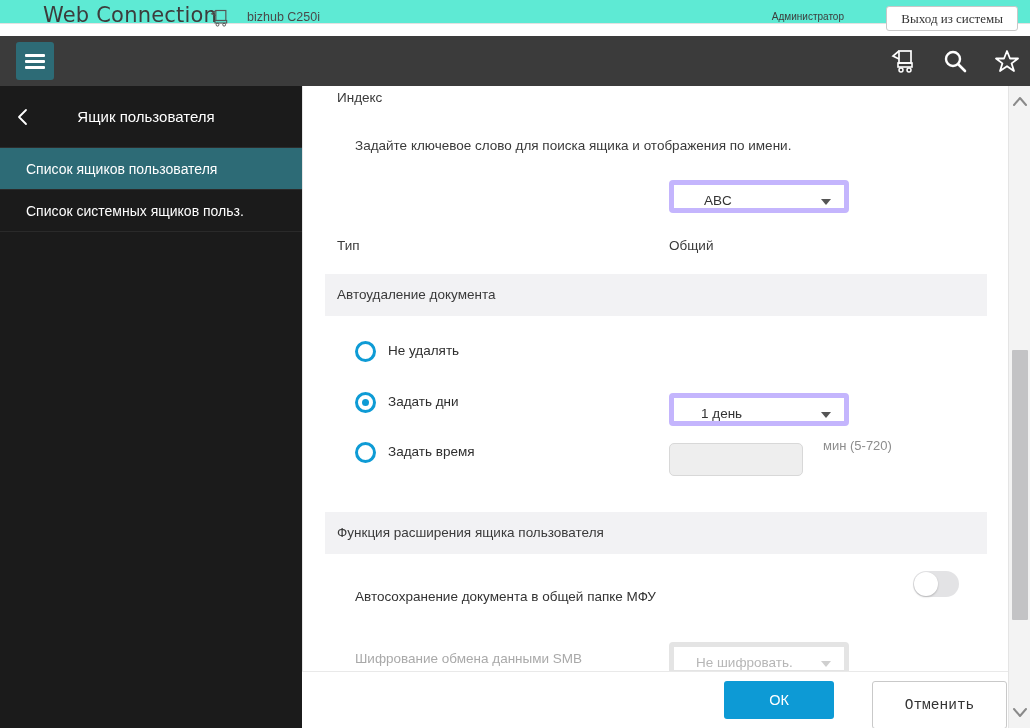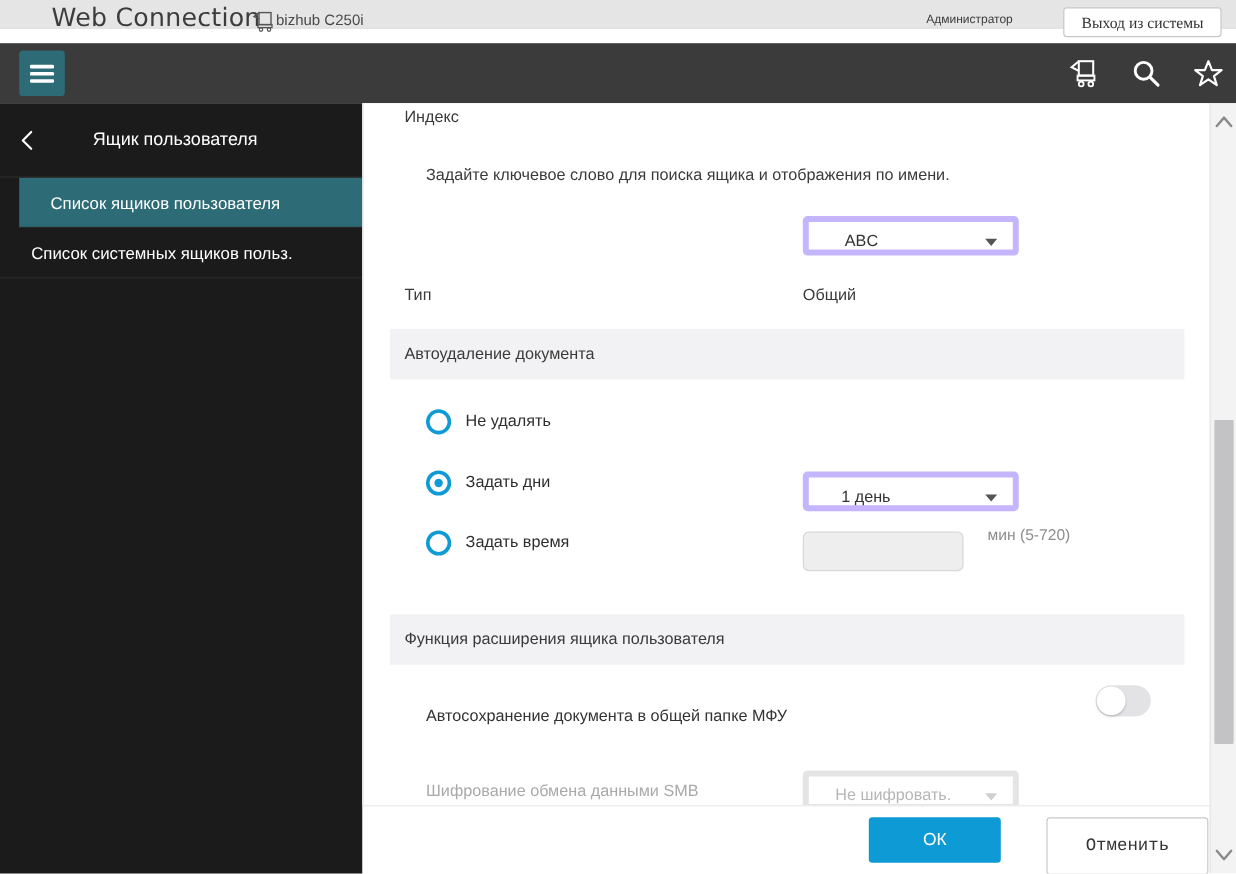--- a/index.html
+++ b/index.html
@@ -7,32 +7,32 @@
     width: 1030px; height: 728px;
     font-family: "Liberation Sans", sans-serif;
     background: #ffffff;
     overflow: hidden;
   }
   #app { position: relative; width: 1030px; height: 728px; }
 
   
   .topbar {
     position: absolute; left: 0; top: 0; width: 1030px; height: 24px;
-    background: #e5e5e5; border-bottom: 1px solid #e2e2e2;
+    background: #5eead4; border-bottom: 1px solid #e2e2e2;
   }
   .brand {
     position: absolute; left: 43px; top: 3px;
     font-size: 21px; color: #3c3c3c; letter-spacing: .2px;
     font-family: "DejaVu Sans", sans-serif; font-weight: 400;
   }
   .device-icon {
     position: absolute; left: 209px; top: 8px; width: 22px; height: 20px;
   }
   .device-name {
-    position: absolute; left: 230px; top: 10px;
+    position: absolute; left: 247px; top: 10px;
     font-size: 12.5px; color: #4a4a4a;
   }
   .admin-label {
     position: absolute; right: 186px; top: 11px;
     font-size: 10px; color: #3c3c3c; margin-left: 25px;
   }
   .logout-btn {
     position: absolute; right: 12px; top: 6px;
     height: 25px; padding: 0 14px;
     background: #ffffff; border: 1px solid #c8c8c8; border-radius: 3px;
@@ -76,21 +76,21 @@
   .sb-title {
     position: absolute; left: 0; right: 0; top: 22px; text-align: center;
     font-size: 15px; font-weight: normal; color: #ffffff;
     padding-right: 10px;
   }
   .sb-item {
     height: 42px; line-height: 42px; padding-left: 26px;
     font-size: 14px; color: #ffffff; cursor: pointer;
     border-bottom: 1px solid #2a2a2a;
   }
-  .sb-item.active { background: #2d6b76; margin-left: 16px; }
+  .sb-item.active { background: #2d6b76; }
 
   
   .content {
     position: absolute; left: 302px; top: 86px; width: 706px; height: 585px;
     background: #ffffff; overflow: hidden;
     border-left: 1px solid #e6e6e6;
   }
   .c-inner { position: relative; width: 706px; }
 
   .lbl-index {

